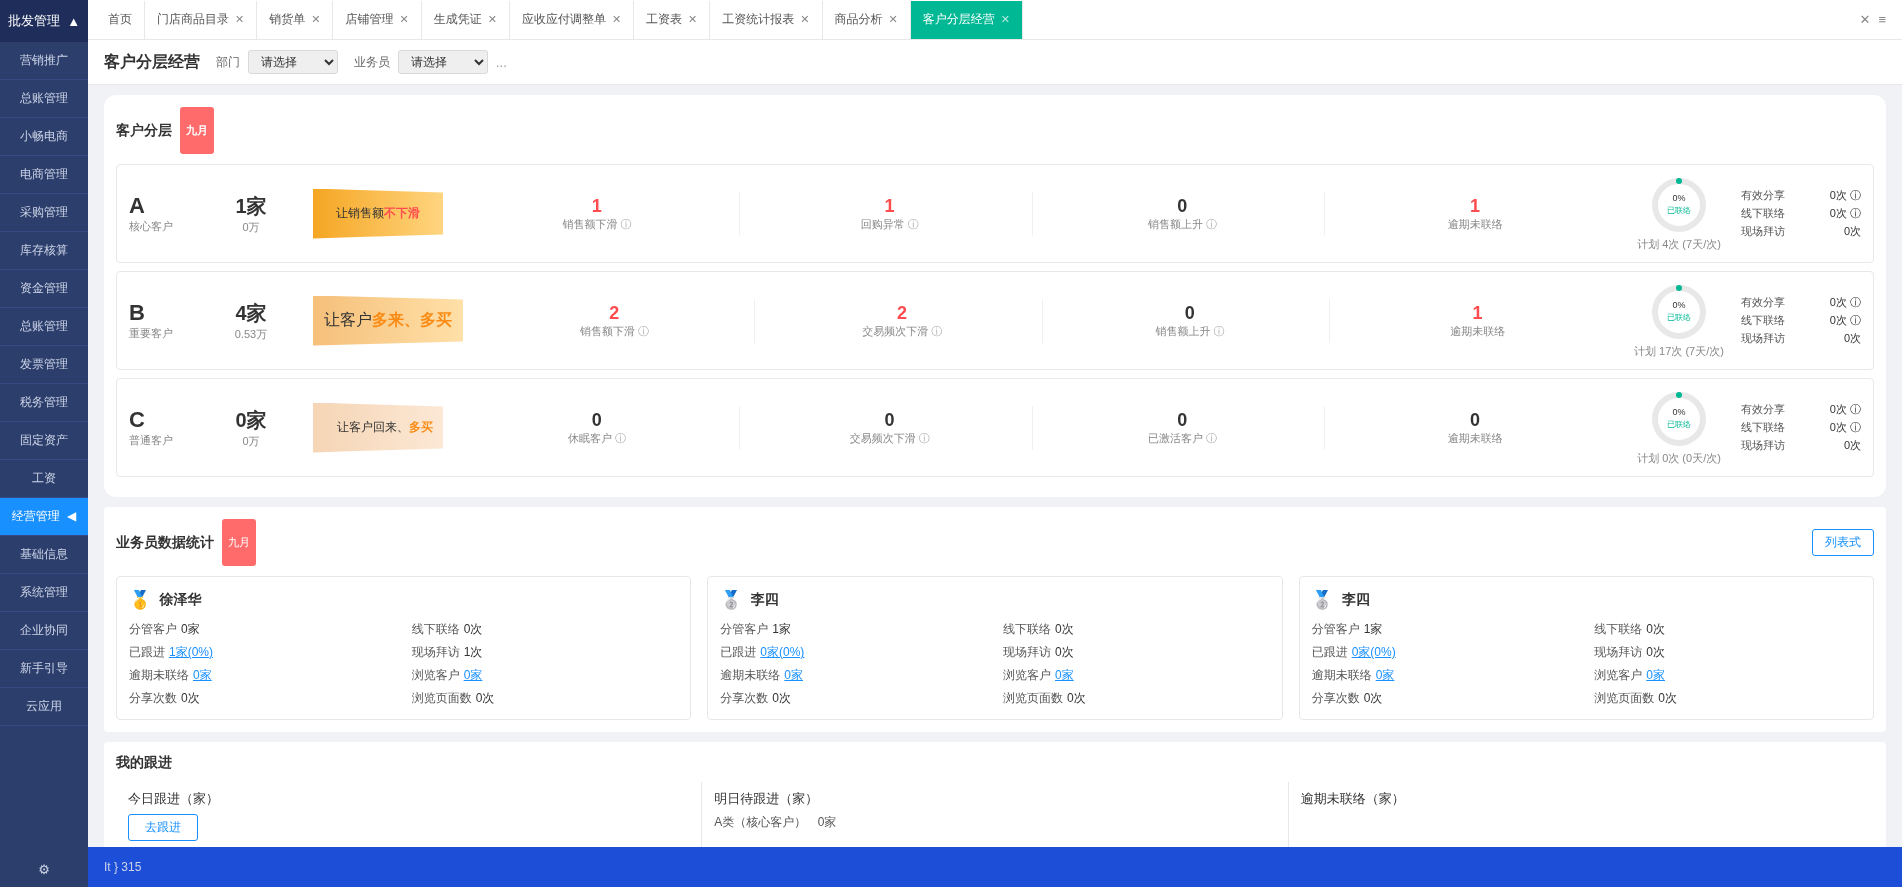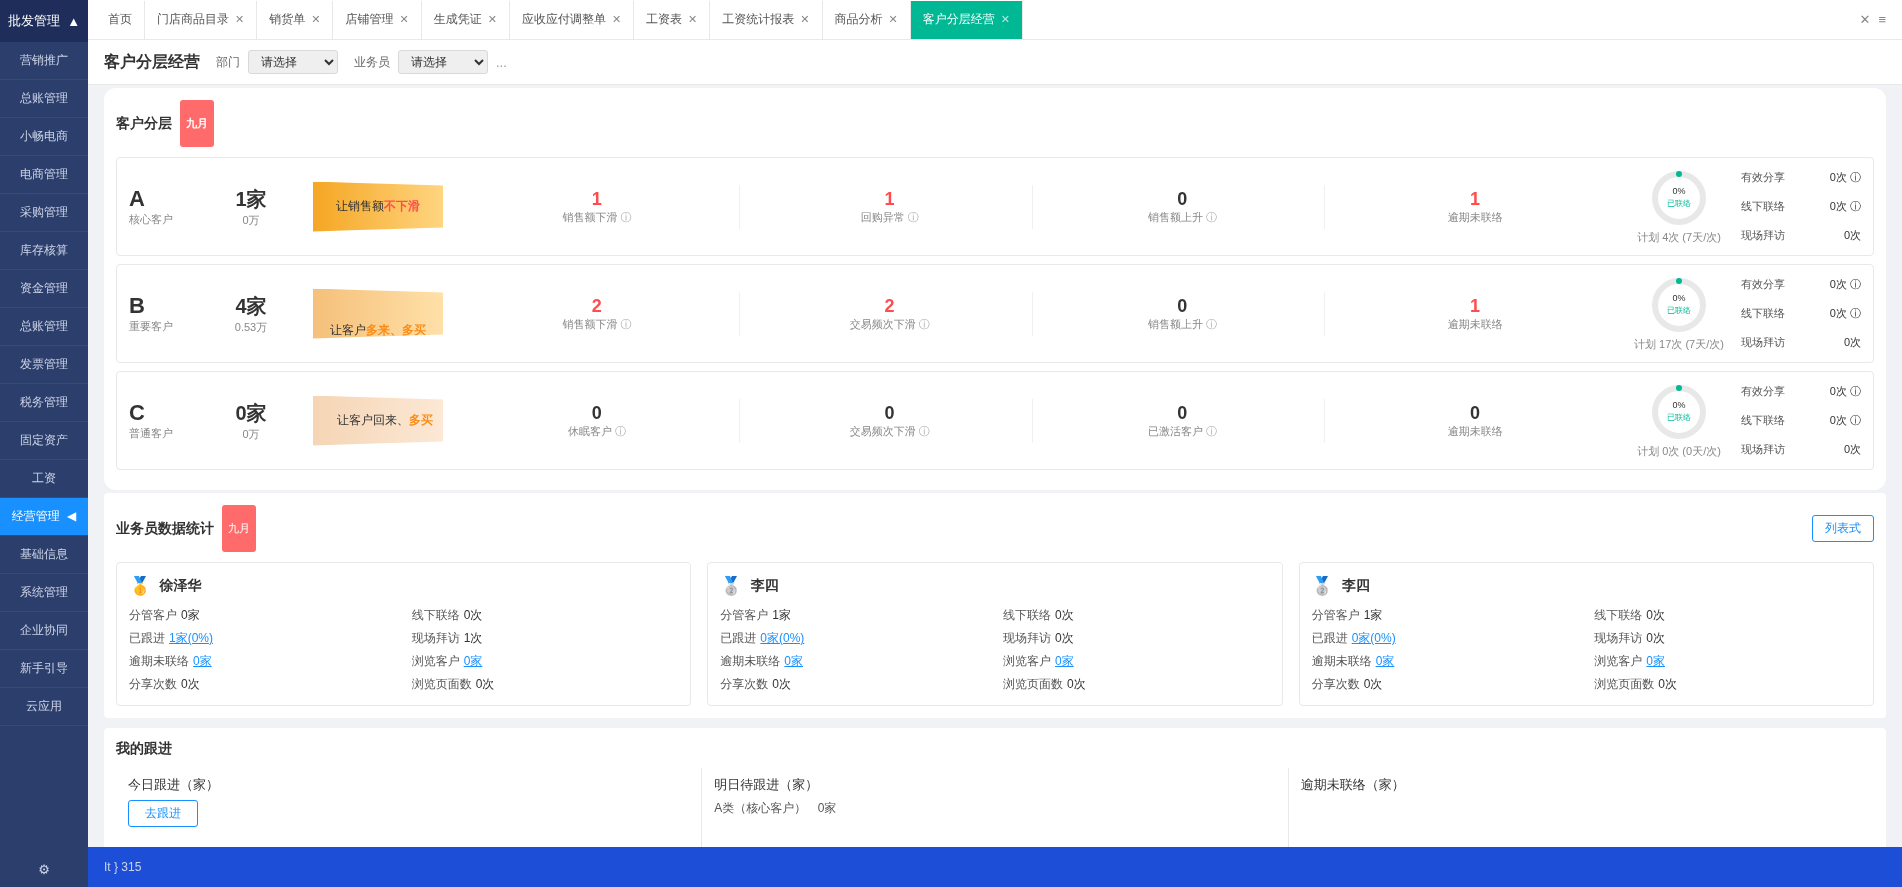--- a/index.html
+++ b/index.html
@@ -126,21 +126,21 @@
       border-radius: 3px;
       padding: 3px 8px;
       font-size: 12px;
       color: #333;
       min-width: 90px;
     }
     .filter-dots { color: #999; cursor: pointer; }
 
     
     .section {
-      margin: 3px 16px;
+      margin: 10px 16px;
       background: #fff;
       border-radius: 12px;
       padding: 12px;
     }
     .section-title {
       font-size: 14px;
       font-weight: bold;
       color: #333;
       display: flex;
       align-items: center;
@@ -224,21 +224,21 @@
     .circle-label { font-size: 11px; color: #888; margin-top: 2px; text-align: center; }
 
     
     .right-mini-stats {
       width: 120px;
       flex-shrink: 0;
       font-size: 11px;
       color: #555;
       display: flex;
       flex-direction: column;
-      gap: 14px;
+      gap: 3px;
       justify-content: center;
     }
     .mini-stat-row { display: flex; justify-content: space-between; }
     .mini-stat-val { color: #333; }
 
     
     .biz-section {
       margin: 0 16px 10px;
       background: #fff;
       border-radius: 4px;
@@ -550,21 +550,21 @@
 
       <div class="tier-row">
         <div class="tier-label">
           <div class="tier-letter">B</div>
           <div class="tier-sublabel">重要客户</div>
         </div>
         <div class="tier-stat-box">
           <div class="tier-stat-number">4家</div>
           <div class="tier-stat-sub">0.53万</div>
         </div>
-        <div style="width:130px;flex-shrink:0;display:flex;align-items:flex-end;justify-content:center;background:linear-gradient(to right,#f5c07a,#ffe0a8);height:50px;clip-path:polygon(0 0,100% 8%,100% 92%,0 100%);font-size:12px;color:#333;padding:0 10px;">
+        <div style="width:150px;flex-shrink:0;display:flex;align-items:center;justify-content:center;background:linear-gradient(to right,#f5c07a,#ffe0a8);height:50px;clip-path:polygon(0 0,100% 8%,100% 92%,0 100%);font-size:16px;color:#333;padding:0 10px;">
           让客户<span style="color:#fa8c16;font-weight:bold;">多来、多买</span>
         </div>
         <div class="tier-stats-row">
           <div class="tier-stat-item">
             <div class="stat-num-red">2</div>
             <div class="stat-label-sm">销售额下滑 <span class="info-icon">ⓘ</span></div>
           </div>
           <div class="tier-stat-item">
             <div class="stat-num-red">2</div>
             <div class="stat-label-sm">交易频次下滑 <span class="info-icon">ⓘ</span></div>

